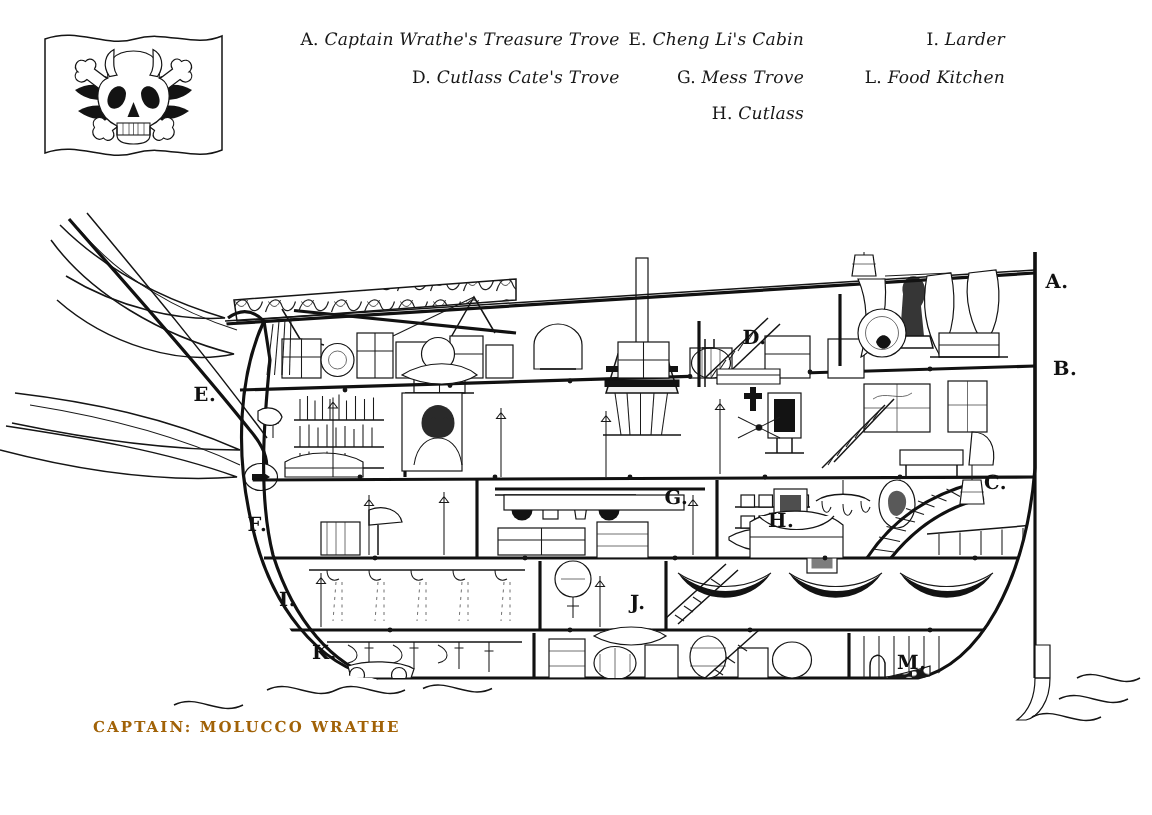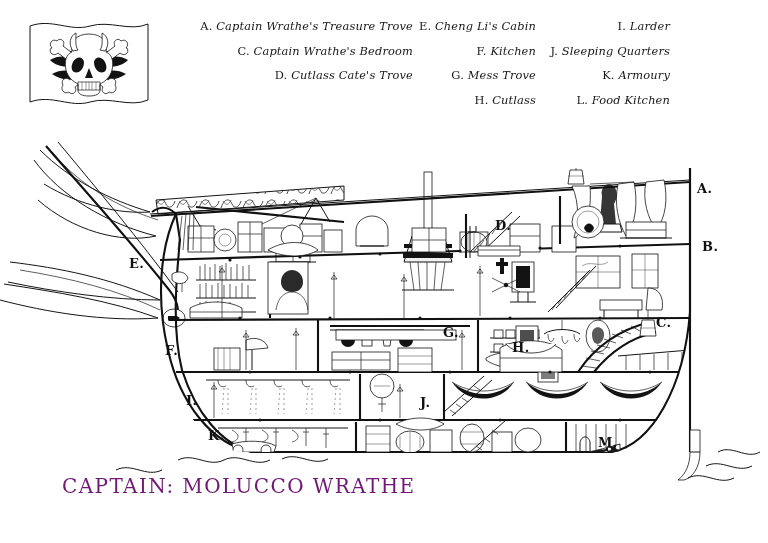--- a/index.html
+++ b/index.html
@@ -37,22 +37,22 @@
   
   .titleblock{position:absolute;left:62px;top:474px;width:430px;}
   .ttl{
     font-family:"DejaVu Serif", serif;
     font-size:25px;letter-spacing:2.6px;font-weight:700;
     color:#131313;line-height:30px;
     padding-left:18px;
   }
   .sub{
     font-family:"DejaVu Serif", serif;
-    font-size:20px;letter-spacing:1.4px;font-weight:400;
-    color:#701a75;line-height:24px;
+    font-size:10px;letter-spacing:1.4px;font-weight:700;
+    color:#a16207;line-height:24px;
   }
 
   
   .dlabel{
     position:absolute;
     font-family:"DejaVu Serif", serif;
     font-size:13px;font-weight:700;color:#101010;
     letter-spacing:.4px;
     user-select:none;
   }
@@ -113,33 +113,29 @@
               <line x1="66" y1="66" x2="66" y2="74"></line>
             <line x1="70" y1="66" x2="70" y2="74"></line>
           </g>
         </g>
       </svg>
     </div>
 
     <div class="legend-cols">
       <div class="lcol c1">
         <div class="litem"><span class="lk">A.</span> <span>Captain Wrathe's Treasure Trove</span></div>
-        <div class="litem"><span class="lk">C.</span> <span>Captain Wrathe's Bedroom</span></div>
         <div class="litem"><span class="lk">D.</span> <span>Cutlass Cate's Trove</span></div>
       </div>
       <div class="lcol c2">
         <div class="litem"><span class="lk">E.</span> <span>Cheng Li's Cabin</span></div>
-        <div class="litem"><span class="lk">F.</span> <span>Kitchen</span></div>
         <div class="litem"><span class="lk">G.</span> <span>Mess Trove</span></div>
         <div class="litem"><span class="lk">H.</span> <span>Cutlass</span></div>
       </div>
       <div class="lcol c3">
         <div class="litem"><span class="lk">I.</span> <span>Larder</span></div>
-        <div class="litem"><span class="lk">J.</span> <span>Sleeping Quarters</span></div>
-        <div class="litem"><span class="lk">K.</span> <span>Armoury</span></div>
         <div class="litem"><span class="lk">L.</span> <span>Food Kitchen</span></div>
       </div>
     </div>
   </div>
 
   <svg width="768" height="543" viewBox="0 0 768 543" style="position:absolute;left:0;top:0;">
 
     <defs>
       <clipPath id="hullClip">
         <path d="M148,198 L690,160 L690,300 C690,380 650,452 612,452 L246,452 C200,452 168,392 170,330 Z"></path>

